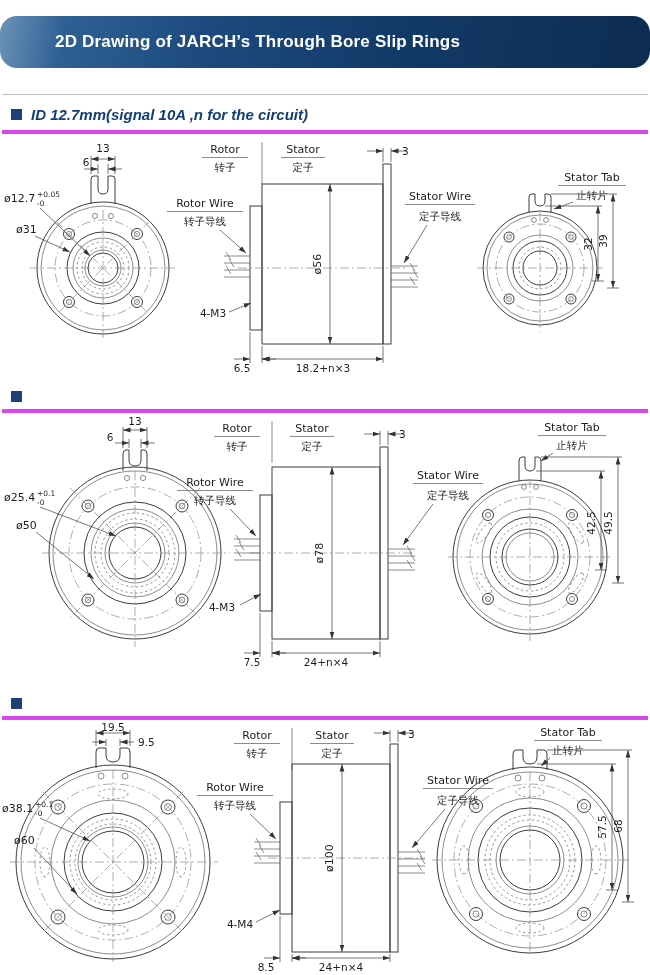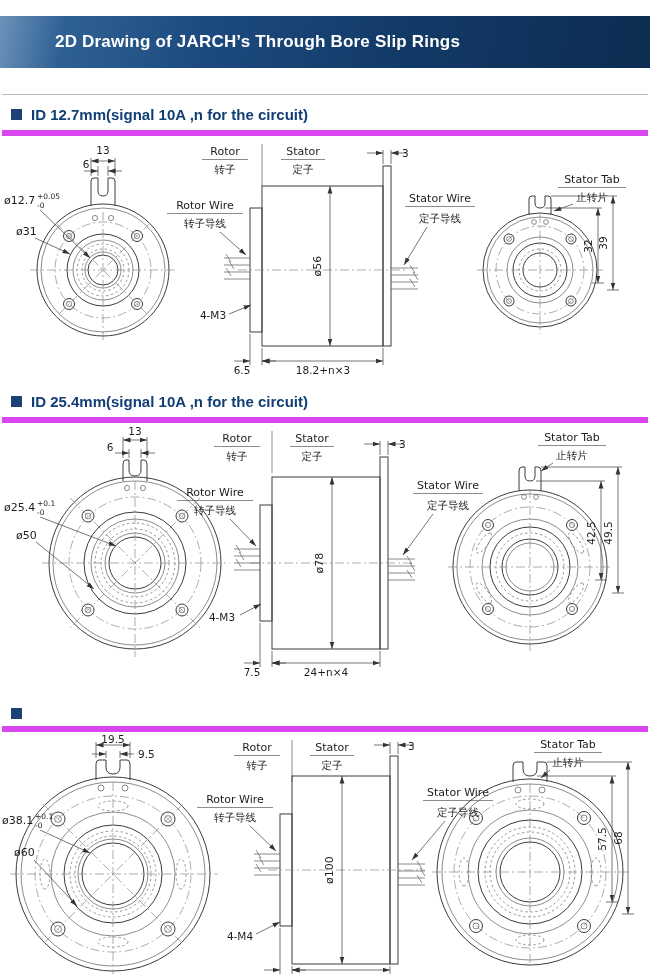--- a/index.html
+++ b/index.html
@@ -1,26 +1,26 @@
 <!DOCTYPE html>
 <html><head>
 <meta charset="utf-8">
 <title>2D Drawing</title>
 <style>
   * { margin:0; padding:0; box-sizing:border-box; }
   html,body { background:#fff; }
   body { width:650px; font-family:"Liberation Sans","DejaVu Sans",sans-serif; }
   .banner { margin-top:16px; height:52px;
     background:linear-gradient(100deg,#6b93b8 0%,#2f6094 10%,#1c4a7e 32%,#123a67 62%,#0d2c51 100%);
-    display:flex; align-items:center; }
+    display:flex; align-items:center;border-radius:17px; }
   .banner-title { color:#ffffff; font-weight:bold; font-size:17px; padding-left:55px; letter-spacing:.2px; }
   .hr { border-top:1px solid #bdbdbd; margin:0 2px; }
   .hr-top { margin-top:26px; }
   .sec-head { display:flex; align-items:center; gap:9px; margin:0 2px;
-    padding:11px 6px 7px 9px; border-bottom:6px solid #d946ef; }
+    padding:11px 6px 7px 9px; border-bottom:4px solid #d946ef;font-style:italic; }
   .bullet { width:11px; height:11px; background:#1d4076; flex:none; }
   .sec-title { font-weight:bold; font-size:15px; color:#113e74; }
   svg { display:block; margin-top:2px; }
   svg .ln   { stroke:#3c3c3c; stroke-width:1; fill:none; }
   svg .thin { stroke:#5a5a5a; stroke-width:.7; fill:none; }
   svg .cl   { stroke:#8a8a8a; stroke-width:.7; fill:none; stroke-dasharray:9 3 2 3; }
   svg .hc   { stroke:#6a6a6a; stroke-width:.7; fill:none; stroke-dasharray:2.5 2.5; }
   svg .dim  { stroke:#4a4a4a; stroke-width:.75; fill:none; }
   svg text  { font-family:"DejaVu Sans",sans-serif; font-size:10.5px; fill:#1d1d1d; }
   svg text.lab { font-size:11px; }
@@ -194,21 +194,20 @@
     <line class="dim" x1="545" y1="70" x2="602" y2="70"></line>
     <line class="dim" x1="598" y1="70" x2="598" y2="145" marker-start="url(#as1)" marker-end="url(#ae1)"></line>
     <text x="592" y="108" text-anchor="middle" transform="rotate(-90 592 108)">32</text>
     <line class="dim" x1="592" y1="145" x2="604" y2="145"></line>
     <line class="dim" x1="607" y1="152" x2="619" y2="152"></line>
   </g>
 </svg>
 
 <div class="sec-head">
   <span class="bullet"></span>
-  <span class="sec-title">ID 25.4mm(signal 10A ,n for the circuit)</span>
 </div>
 
 <svg width="650" height="272" viewBox="0 0 650 272">
   <defs>
     <marker id="ae2" markerWidth="9" markerHeight="6" refX="7.5" refY="3" orient="auto" markerUnits="userSpaceOnUse">
         <path d="M0,0.6 L7.5,3 L0,5.4 Z" fill="#333"></path>
       </marker>
     <marker id="as2" markerWidth="9" markerHeight="6" refX="0" refY="3" orient="auto" markerUnits="userSpaceOnUse">
         <path d="M7.5,0.6 L0,3 L7.5,5.4 Z" fill="#333"></path>
       </marker>

